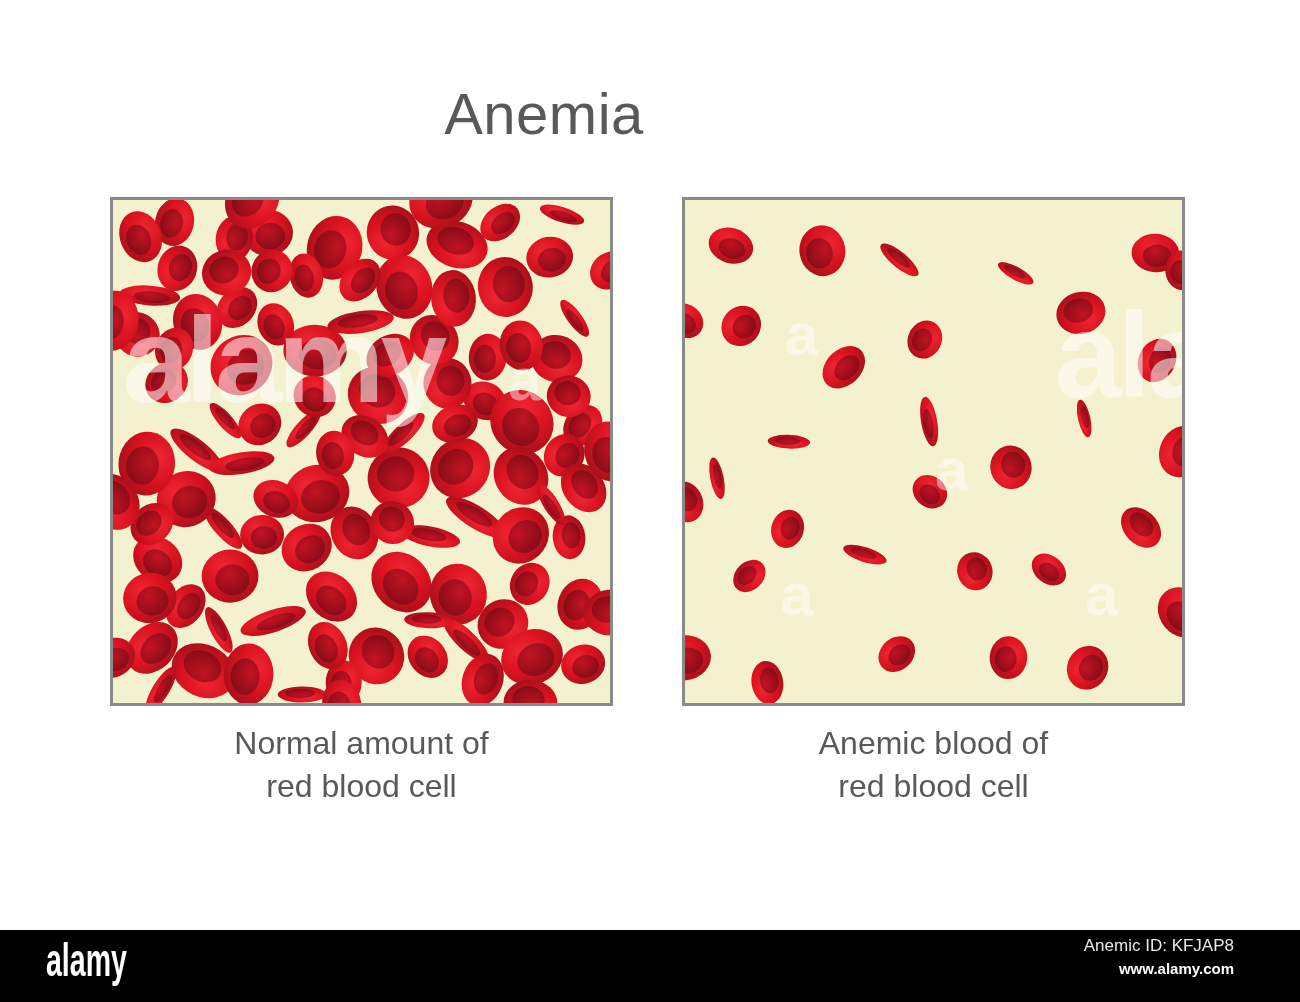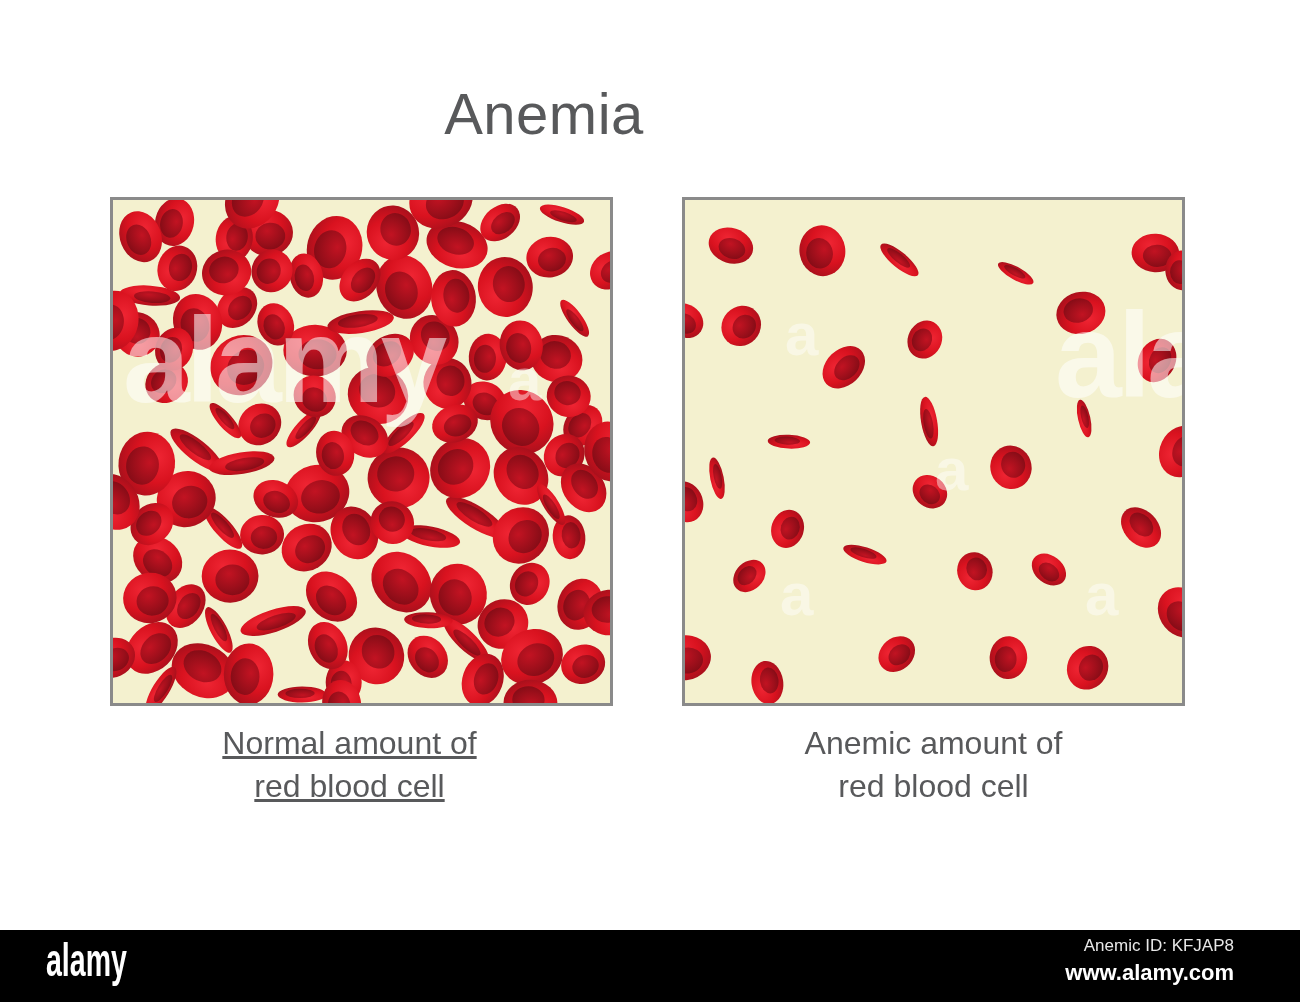--- a/index.html
+++ b/index.html
@@ -59,21 +59,21 @@
   .caption {
     position: absolute;
     top: 722px;
     width: 503px;
     text-align: center;
     font-size: 32px;
     font-weight: 400;
     color: #58595b;
     line-height: 1.35;
   }
-  #caption-normal { left: 98px; text-decoration: underline; }
+  #caption-normal { left: 110px; }
   #caption-anemic { left: 682px; }
   .caption .line { display: block; }
 
   
   .wm-big {
     position: absolute;
     font-size: 120px;
     font-weight: 700;
     color: rgba(255,255,255,0.55);
     letter-spacing: -4px;
@@ -119,21 +119,21 @@
     top: 6px;
     color: #e8e8e8;
     font-size: 17px;
     font-weight: 400;
   }
   #footer-url {
     position: absolute;
     right: 66px;
     top: 30px;
     color: #ffffff;
-    font-size: 22px;
+    font-size: 15px;
     font-weight: 700;
   }
 </style>
 </head>
 <body>
 
 <div id="stage">
 
   <div id="title">Anemia</div>
 
@@ -740,21 +740,21 @@
     <div class="wm-small" style="left:95px; top:365px;">a</div>
     <div class="wm-small" style="left:400px; top:365px;">a</div>
   </div>
 
   <div class="caption" id="caption-normal">
     <span class="line">Normal amount of</span>
     <span class="line">red blood cell</span>
   </div>
 
   <div class="caption" id="caption-anemic">
-    <span class="line">Anemic amount of</span>
+    <span class="line">Anemic blood of</span>
     <span class="line">red blood cell</span>
   </div>
 
   <div id="footer">
     <div id="footer-logo">alamy</div>
     <div id="footer-imageid">Anemic ID: KFJAP8</div>
     <div id="footer-url">www.alamy.com</div>
   </div>
 
 </div>

